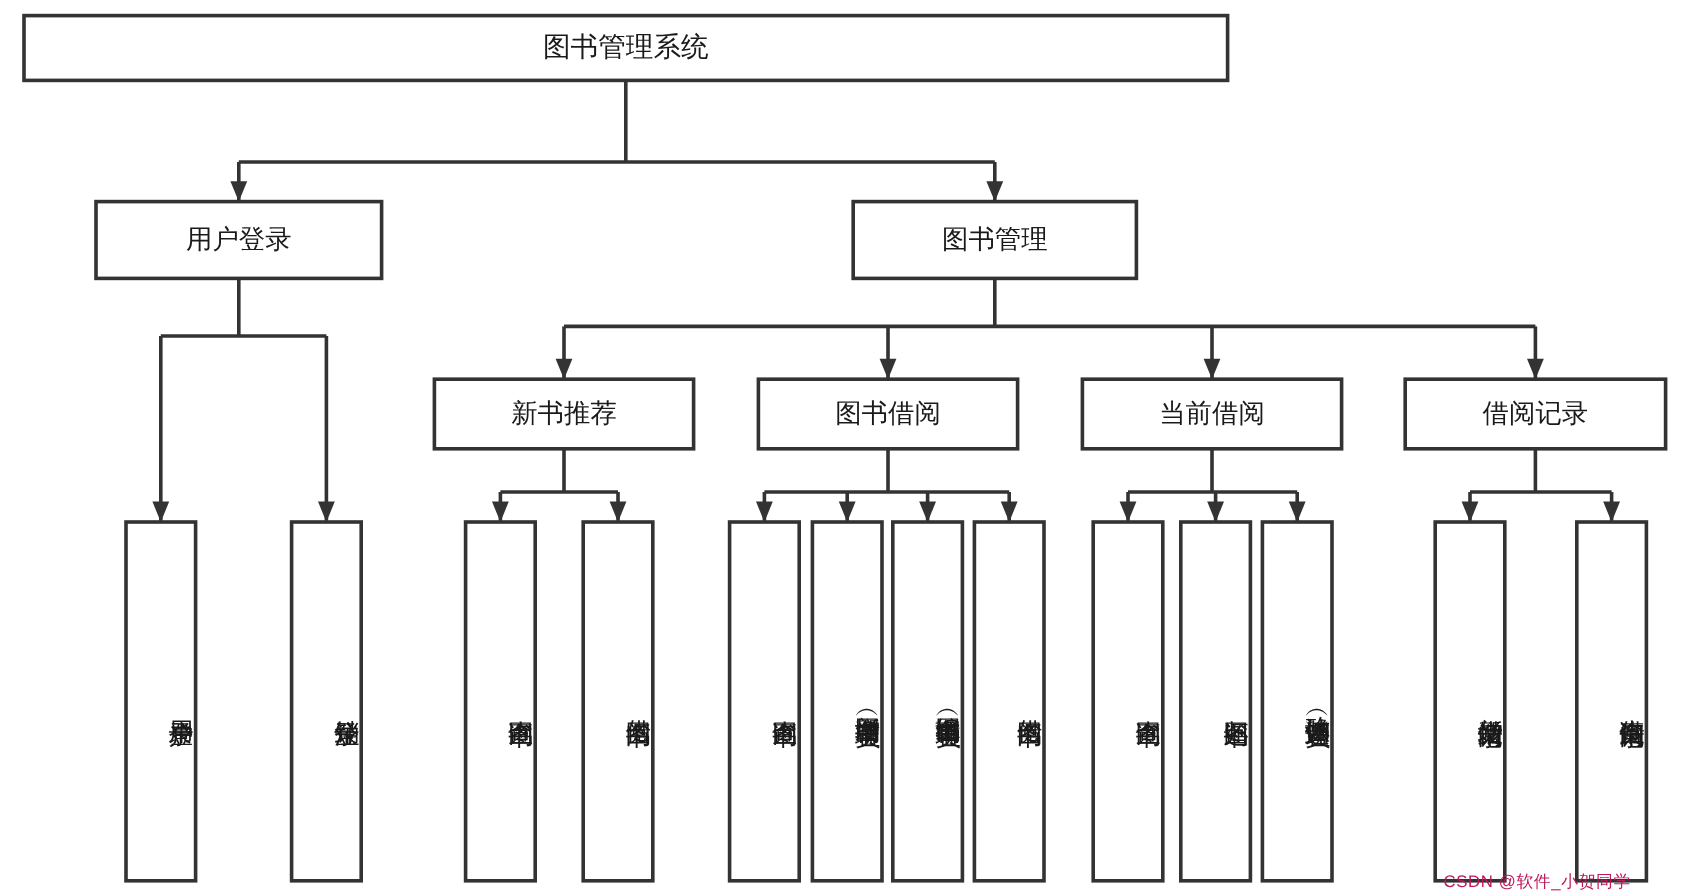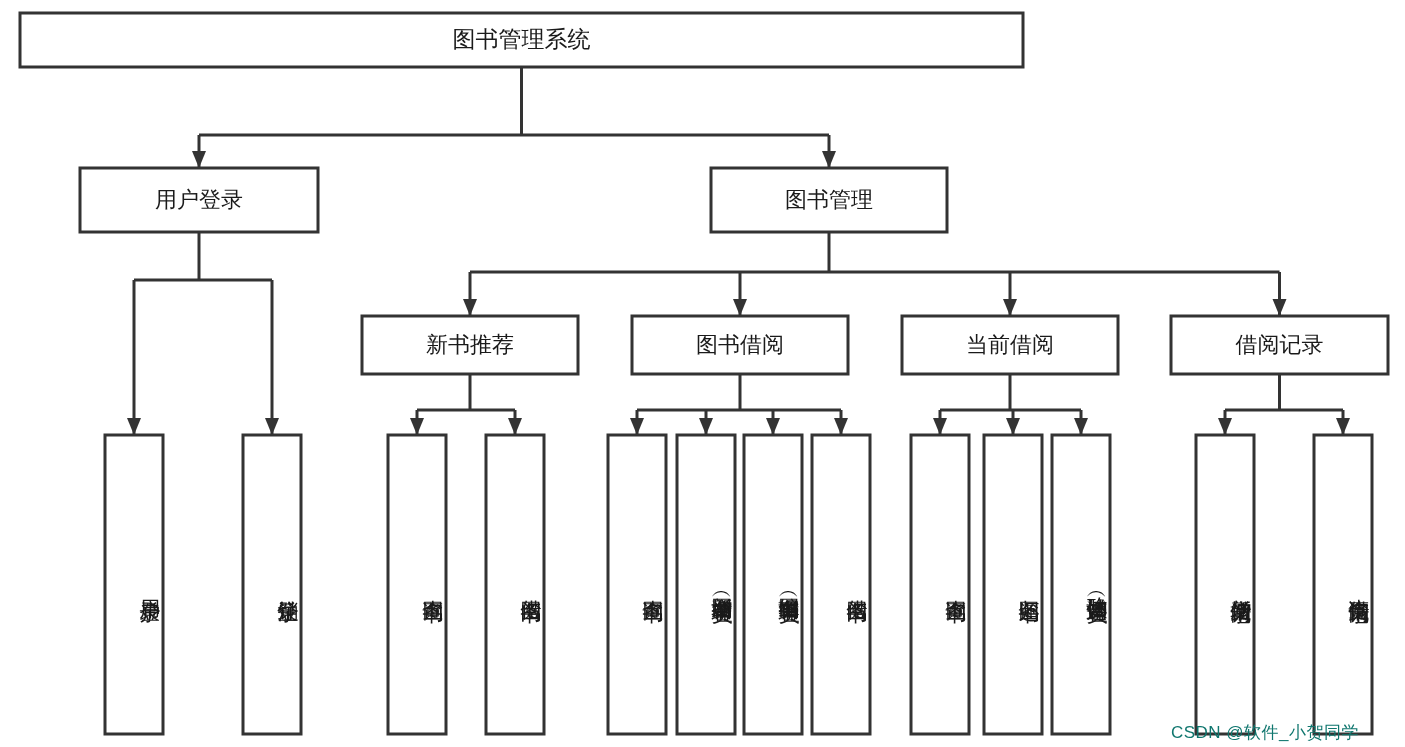--- a/index.html
+++ b/index.html
@@ -11,21 +11,21 @@
   .conn{stroke:#333333;stroke-width:3;fill:none;stroke-linecap:butt;}
   .arrow-head{fill:#333333;stroke:none;}
   .node-label-h{font-family:"Liberation Sans","DejaVu Sans",sans-serif;
                 font-size:22px;fill:#1a1a1a;text-anchor:middle;dominant-baseline:middle;}
   .node-label-root{font-size:23px;}
   .vlabel{position:absolute;writing-mode:vertical-rl;text-orientation:upright;
           font-family:"Liberation Sans","DejaVu Sans",sans-serif;
           font-size:21px;line-height:1.18;color:#1a1a1a;
           display:flex;align-items:flex-start;justify-content:center;
           letter-spacing:1px;white-space:nowrap;pointer-events:none;}
-  .watermark{position:absolute;right:8px;bottom:3px;font-size:17px;color:#0f766e;
+  .watermark{position:absolute;right:8px;bottom:3px;font-size:14px;color:#be185d;
              font-family:"Liberation Sans","DejaVu Sans",sans-serif;letter-spacing:.5px;}
 </style>
 </head>
 <body>
 
 <div id="diagram-root">
 
   <svg id="diagram-svg" viewBox="0 0 1405 747">
     <g id="connectors">
         <line x1="521.5" y1="67" x2="521.5" y2="135" class="conn"></line>

